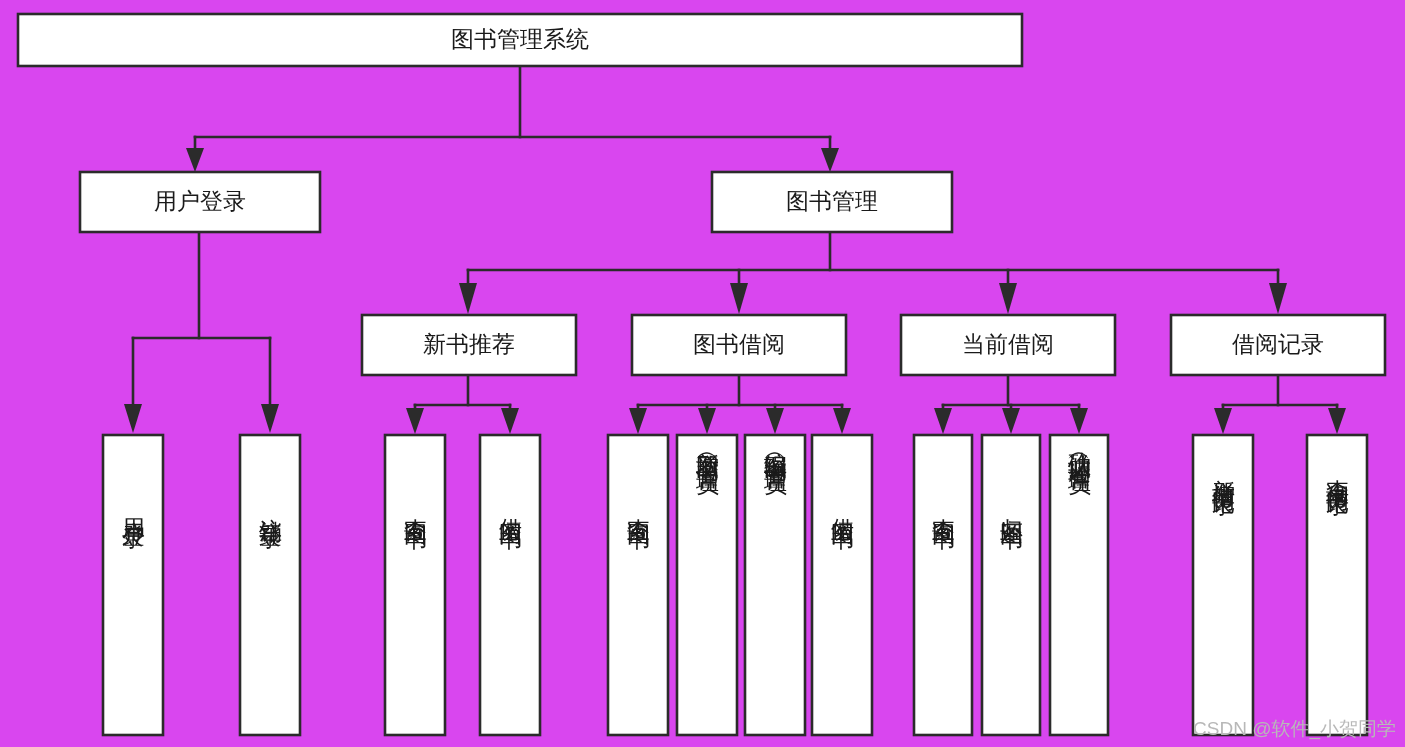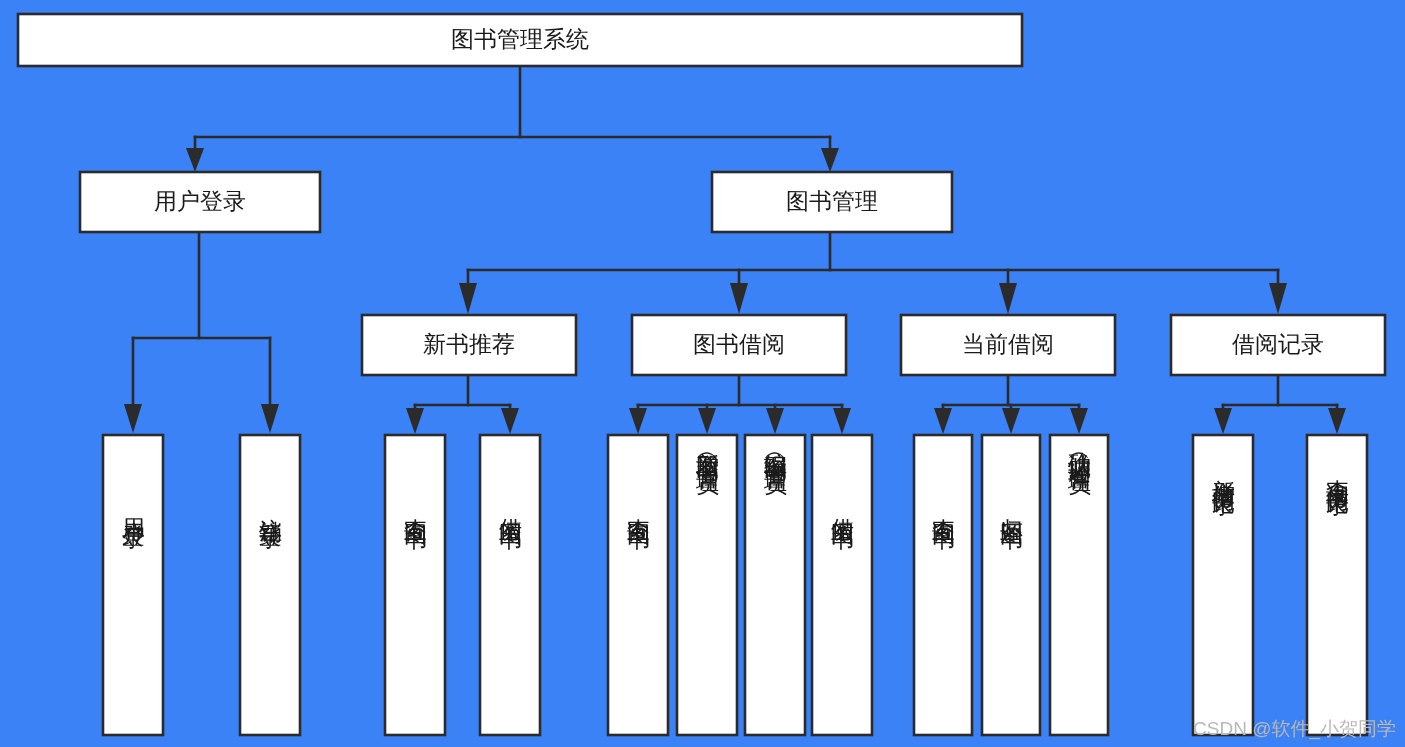--- a/index.html
+++ b/index.html
@@ -7,21 +7,21 @@
     padding: 0;
     background: #ffffff;
   }
   body {
     font-family: "Liberation Sans", "DejaVu Sans", sans-serif;
   }
   #diagram-root {
     position: relative;
     width: 1405px;
     height: 747px;
-    background: #3b82f6;
+    background: #d946ef;
     overflow: hidden;
   }
   svg.diagram-svg {
     position: absolute;
     left: 0;
     top: 0;
     width: 1405px;
     height: 747px;
   }
   .node-box {

